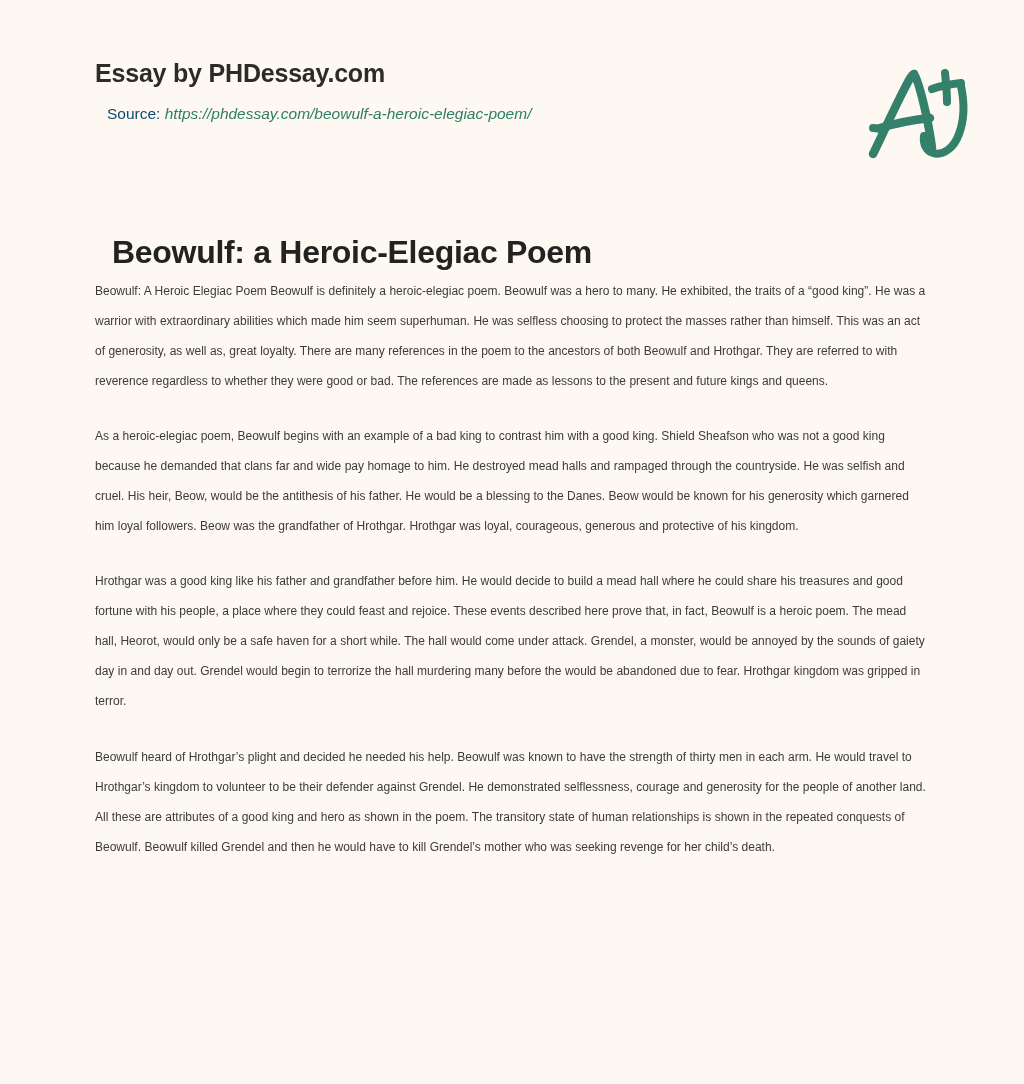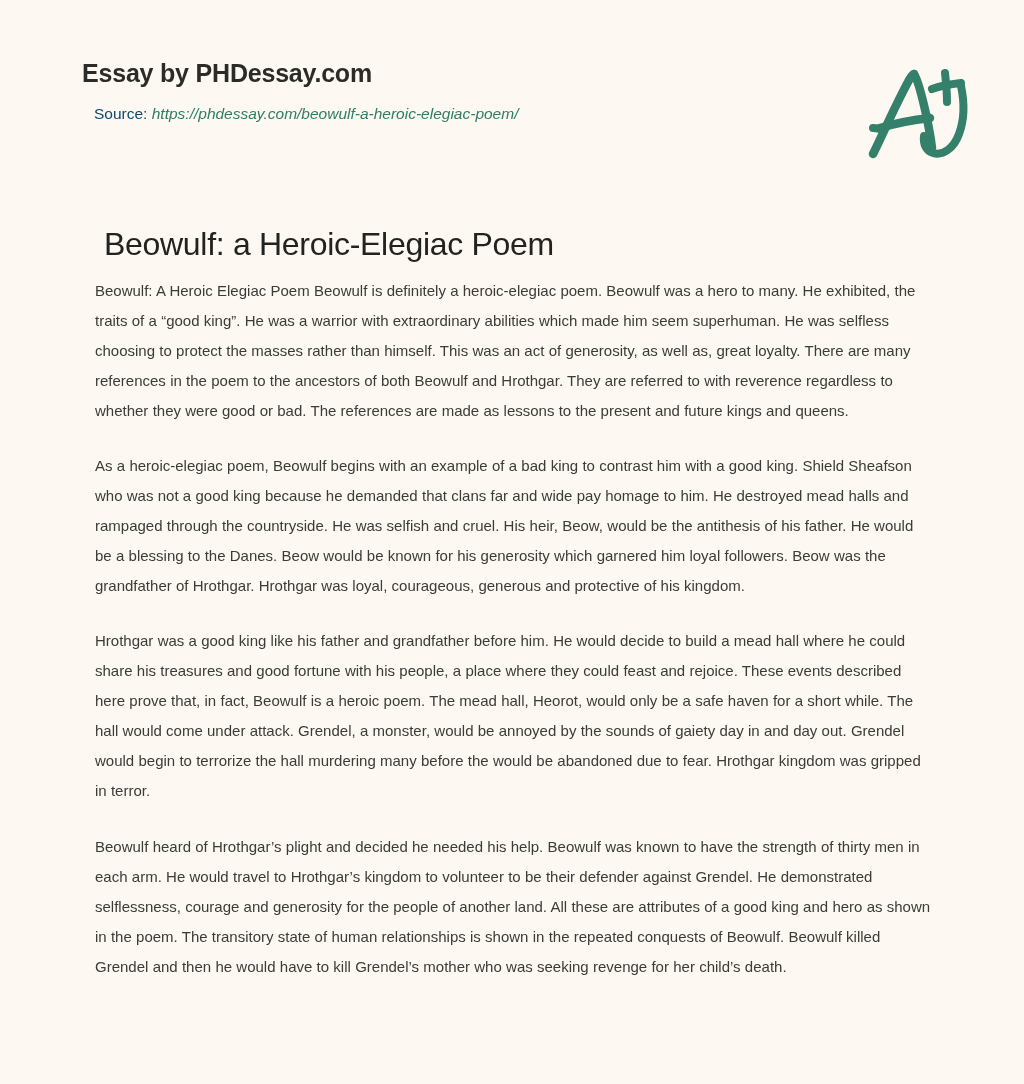--- a/index.html
+++ b/index.html
@@ -19,21 +19,21 @@
   .page {
     position: relative;
     width: 1024px;
     height: 1084px;
     box-sizing: border-box;
   }
 
   
   .header {
     position: absolute;
-    left: 82px;
+    left: 95px;
     top: 60px;
     width: 834px;
     height: 110px;
   }
 
   .brand-line {
     font-size: 25px;
     font-weight: 700;
     color: #2b2b29;
     letter-spacing: -0.2px;
@@ -72,39 +72,39 @@
     width: 112px;
     height: 112px;
   }
 
   
   .doc-title {
     position: absolute;
     left: 95px;
     top: 216px;
     width: 834px;
-    margin: 9px;
+    margin: 17px;
     font-size: 32px;
-    font-weight: 400;
+    font-weight: 700;
     color: #222220;
     letter-spacing: -0.3px;
     line-height: 1.2;
   }
 
   
   .body-copy {
     position: absolute;
     left: 95px;
     top: 276px;
     width: 836px;
   }
 
   .body-copy p {
     margin: 0 0 25px 0;
-    font-size: 15px;
+    font-size: 12px;
     line-height: 30px;
     color: #3b3b38;
     text-align: left;
     word-spacing: 0.1px;
   }
   .body-copy p:last-child {
     margin-bottom: 0;
     margin-top: 26px;
   }
 </style>

